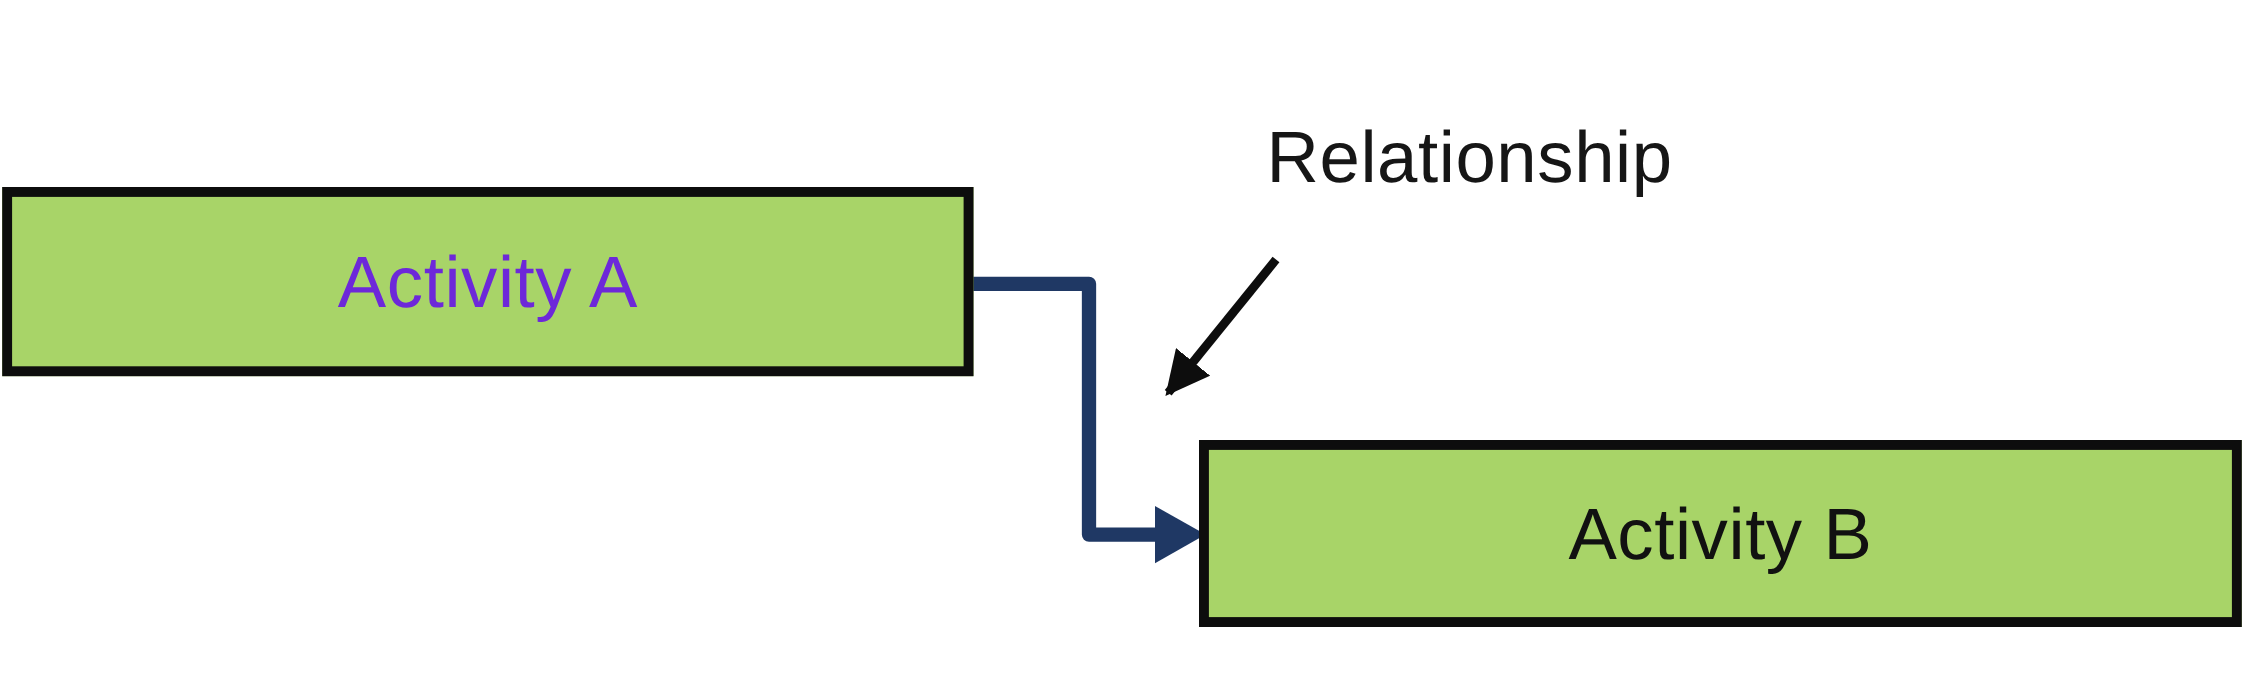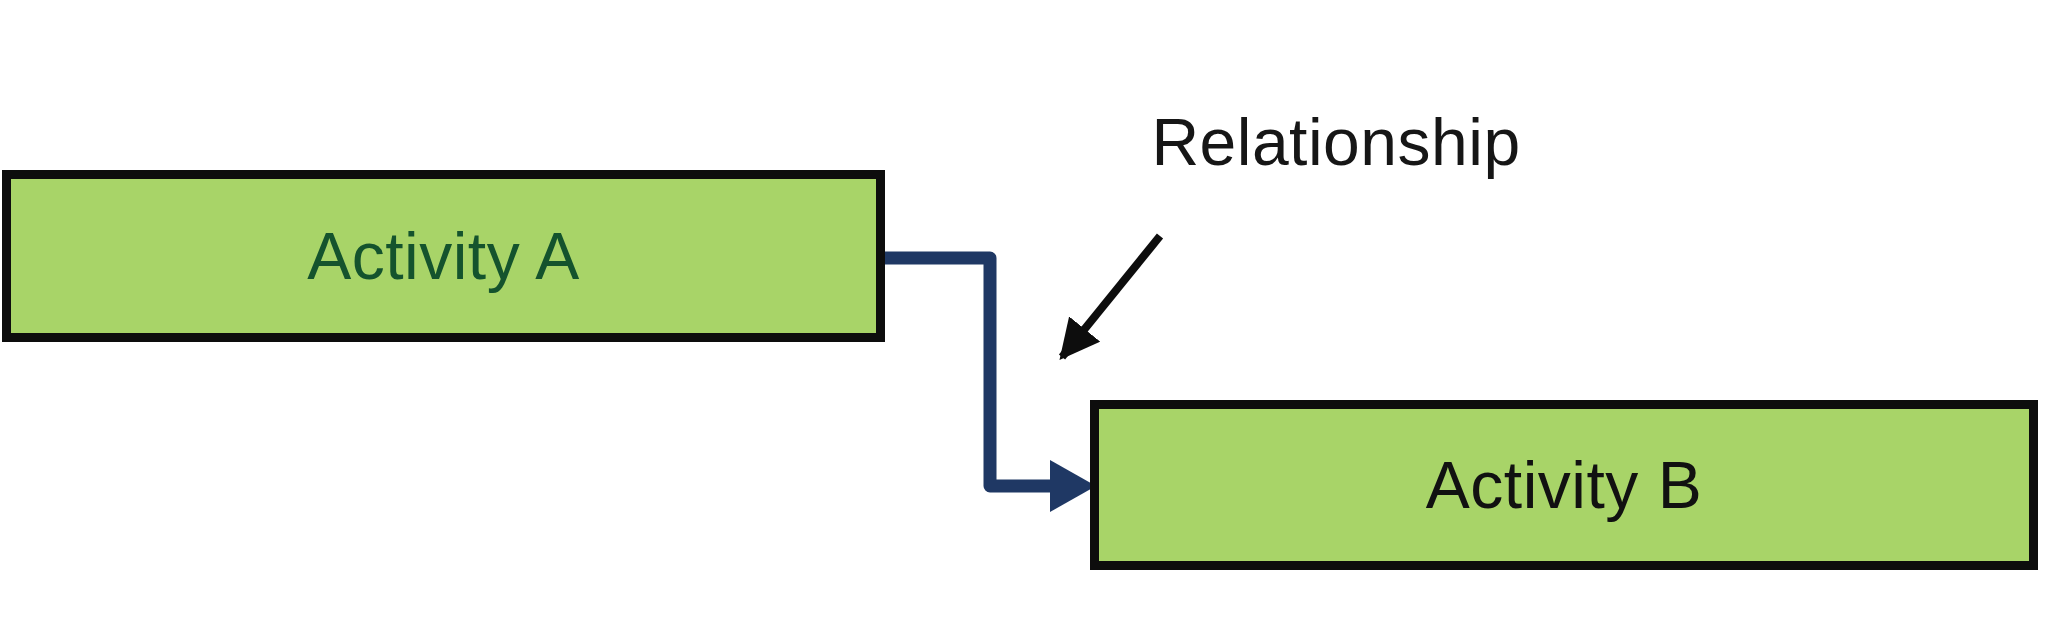--- a/index.html
+++ b/index.html
@@ -74,21 +74,21 @@
     </defs>
 
     <polyline points="885,258 990,258 990,486 1054,486" fill="none" stroke="#1f3864" stroke-width="13" stroke-linejoin="round" stroke-linecap="square"></polyline>
 
     <polygon points="1096,486 1050,460 1050,512" fill="#1f3864"></polygon>
 
     <line x1="1160" y1="236" x2="1062" y2="357" stroke="#0d0d0d" stroke-width="8" marker-end="url(#arrow-black)"></line>
   </svg>
 
   <div class="node node-a" style="background-color: rgb(168, 212, 104); border-color: rgb(13, 13, 13);">
-    <span class="node-label" style="color: #14532d;">Activity A</span>
+    <span class="node-label" style="color: #6d28d9;">Activity A</span>
   </div>
 
   <div class="node node-b" style="background-color: rgb(168, 212, 104); border-color: rgb(13, 13, 13);">
     <span class="node-label" style="color: rgb(17, 17, 17);">Activity B</span>
   </div>
 
   <div class="annotation-label">Relationship</div>
 
 </div>
 

